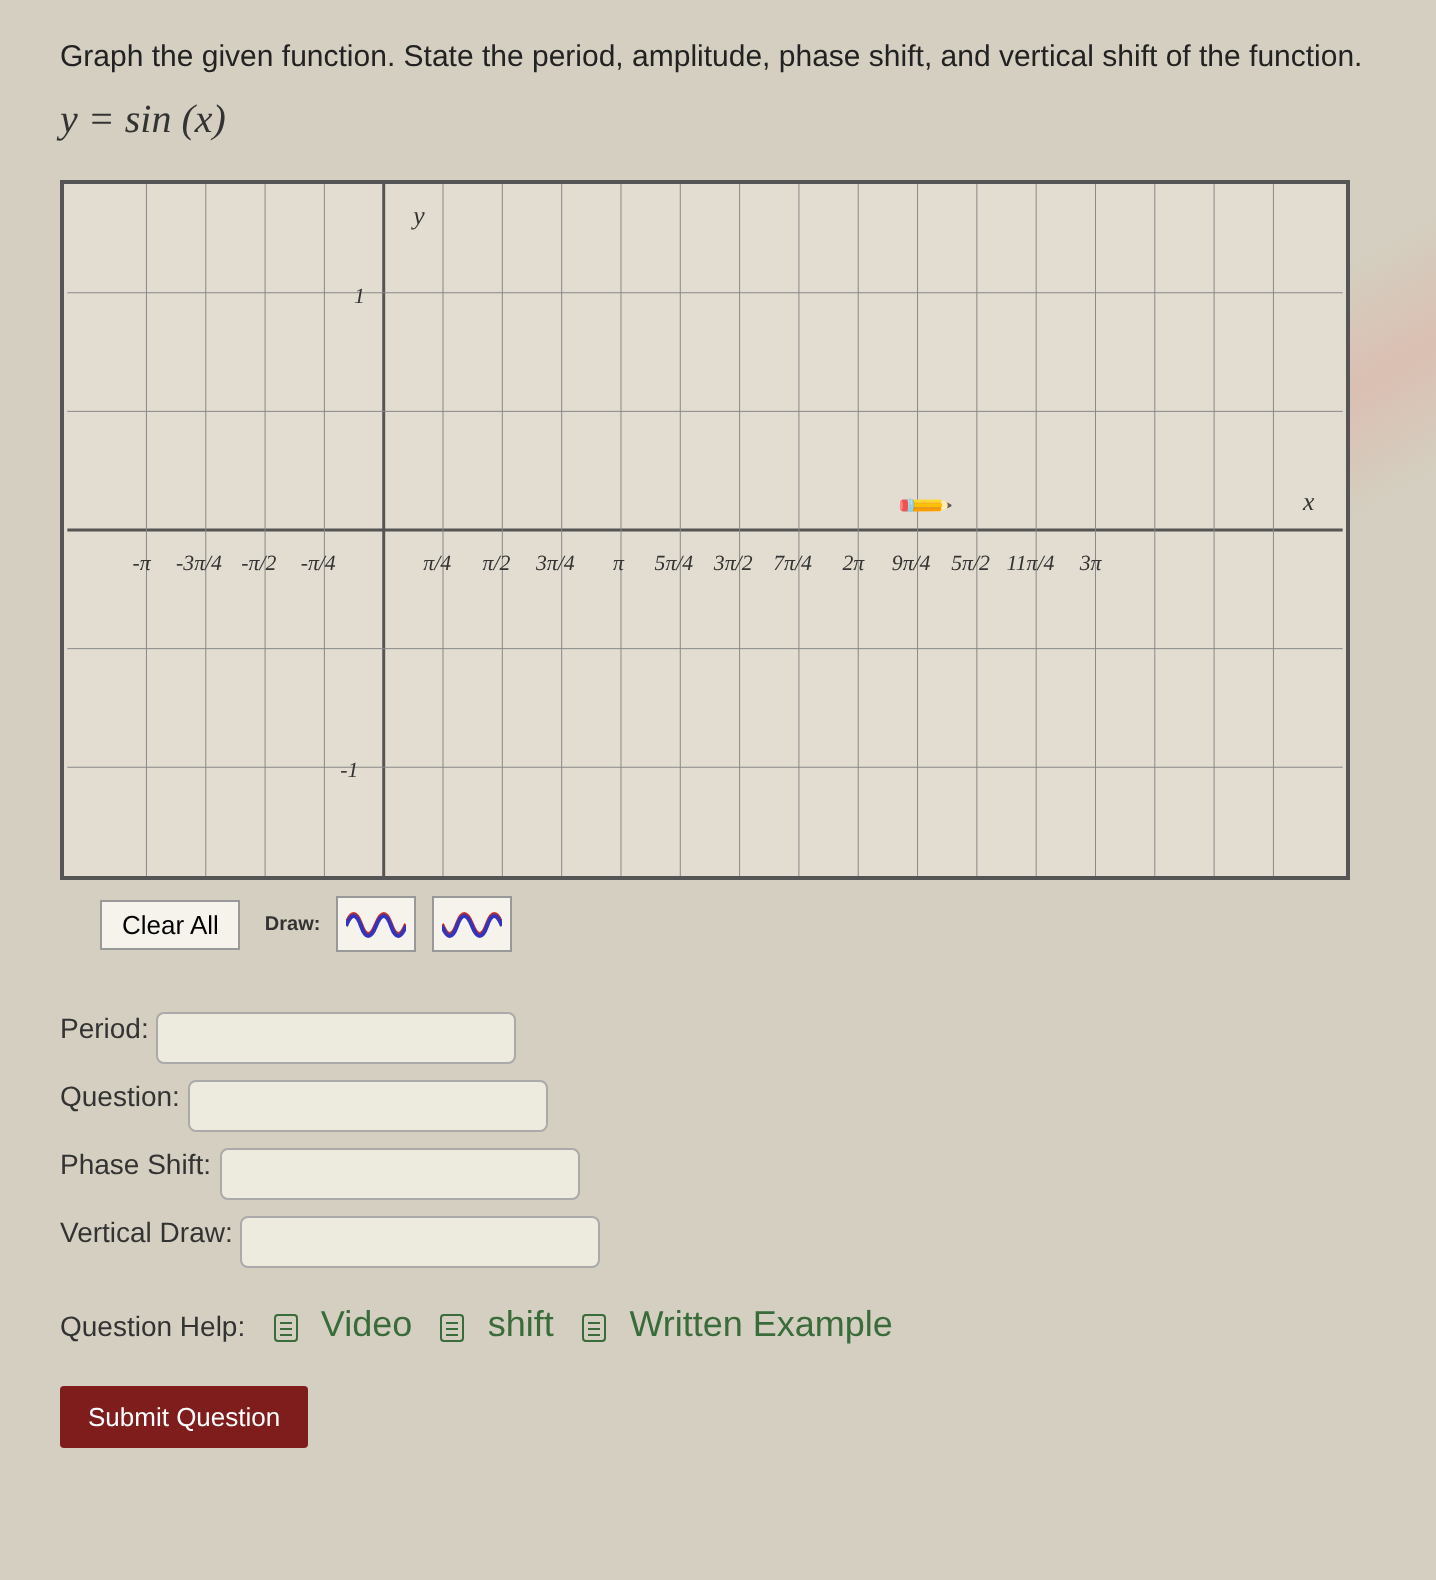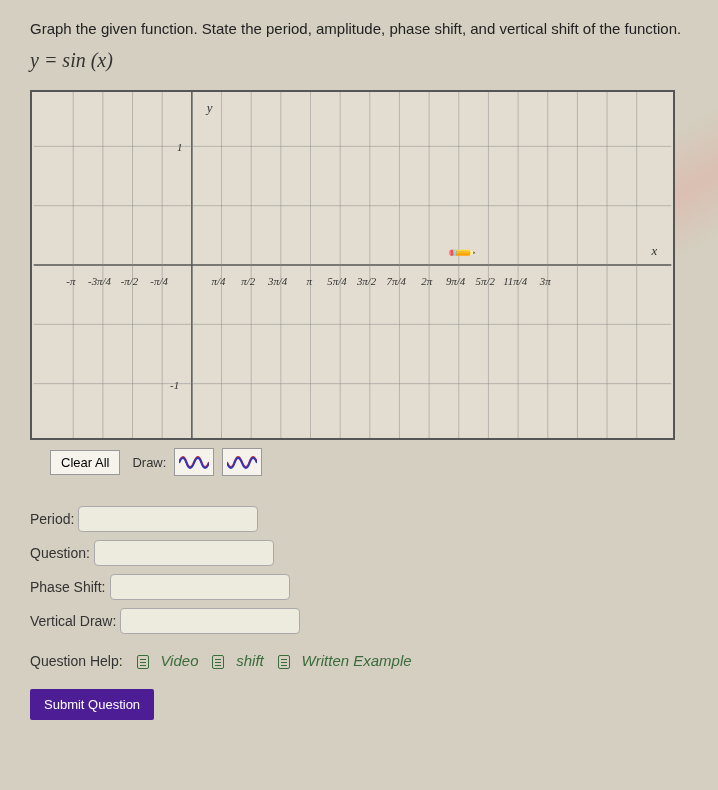--- a/index.html
+++ b/index.html
@@ -63,35 +63,36 @@
       margin-left: 20px;
     }
     .btn {
       background: #f5f3ec;
       border: 1px solid #999;
       padding: 4px 10px;
       font-size: 13px;
       cursor: pointer;
     }
     .draw-label {
-      font-size: 13px;
+      font-size: 10px;
       margin-left: 4px;
+      font-weight: bold;
     }
     .wave-btn {
       background: #f5f3ec;
       border: 1px solid #999;
       padding: 2px 4px;
       display: inline-flex;
       align-items: center;
       height: 28px;
       cursor: pointer;
     }
     .form-row {
       display: flex;
-      align-items: center;
+      align-items: flex-start;
       margin-bottom: 8px;
       gap: 4px;
     }
     .form-label {
       font-size: 14px;
       color: #333;
     }
     .form-input {
       border: 1px solid #aaa;
       background: #edeade;
@@ -103,22 +104,21 @@
     }
     .help-row {
       margin-top: 18px;
       font-size: 14px;
       color: #333;
     }
     .help-link {
       color: #3a6b3a;
       margin-left: 6px;
       cursor: pointer;
-      font-size: 15px;
-      font-style: italic;
+      font-size: 18px;
     }
     .doc-icon {
       display: inline-block;
       width: 12px;
       height: 14px;
       border: 1px solid #3a6b3a;
       border-radius: 2px;
       margin-left: 10px;
       margin-right: 2px;
       vertical-align: middle;
@@ -129,21 +129,21 @@
       position: absolute;
       top: 3px; left: 2px; right: 2px;
       height: 1px;
       background: #3a6b3a;
       box-shadow: 0 3px 0 #3a6b3a, 0 6px 0 #3a6b3a;
     }
     .submit-area {
       margin-top: 20px;
     }
     .submit-btn {
-      background: #4c1d95;
+      background: #7f1d1d;
       color: white;
       border: none;
       padding: 8px 14px;
       font-size: 13px;
       border-radius: 2px;
       cursor: pointer;
     }
     .glare {
       position: absolute;
       top: -50px;

